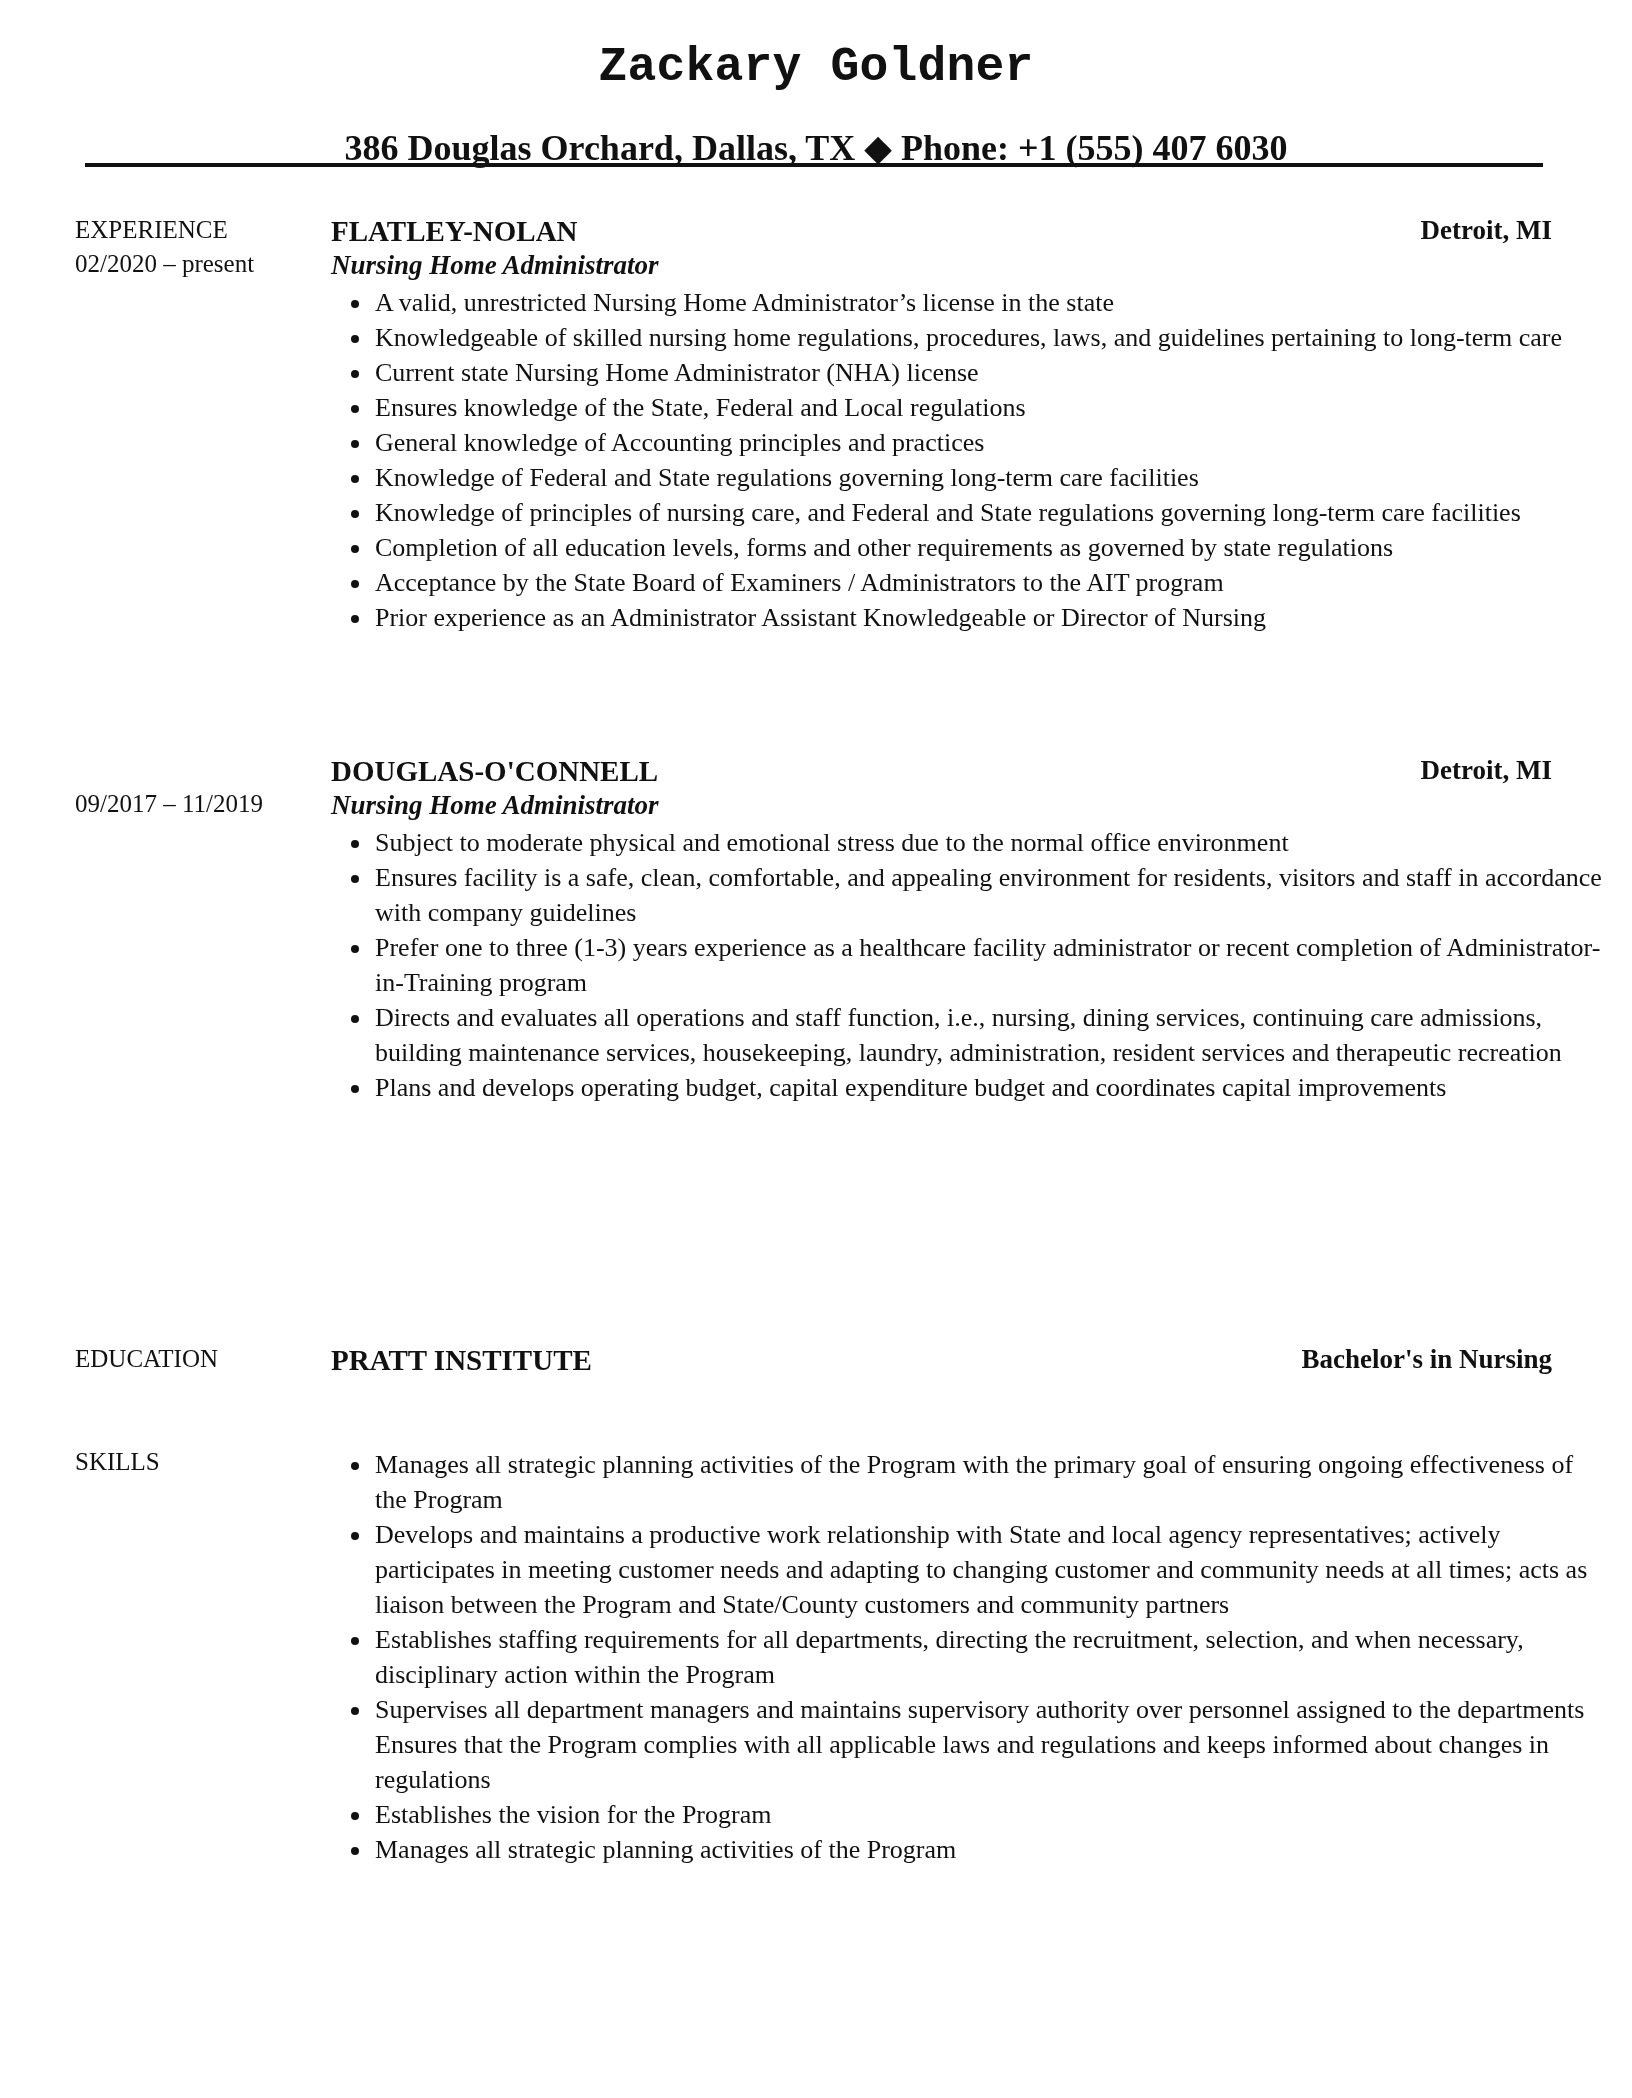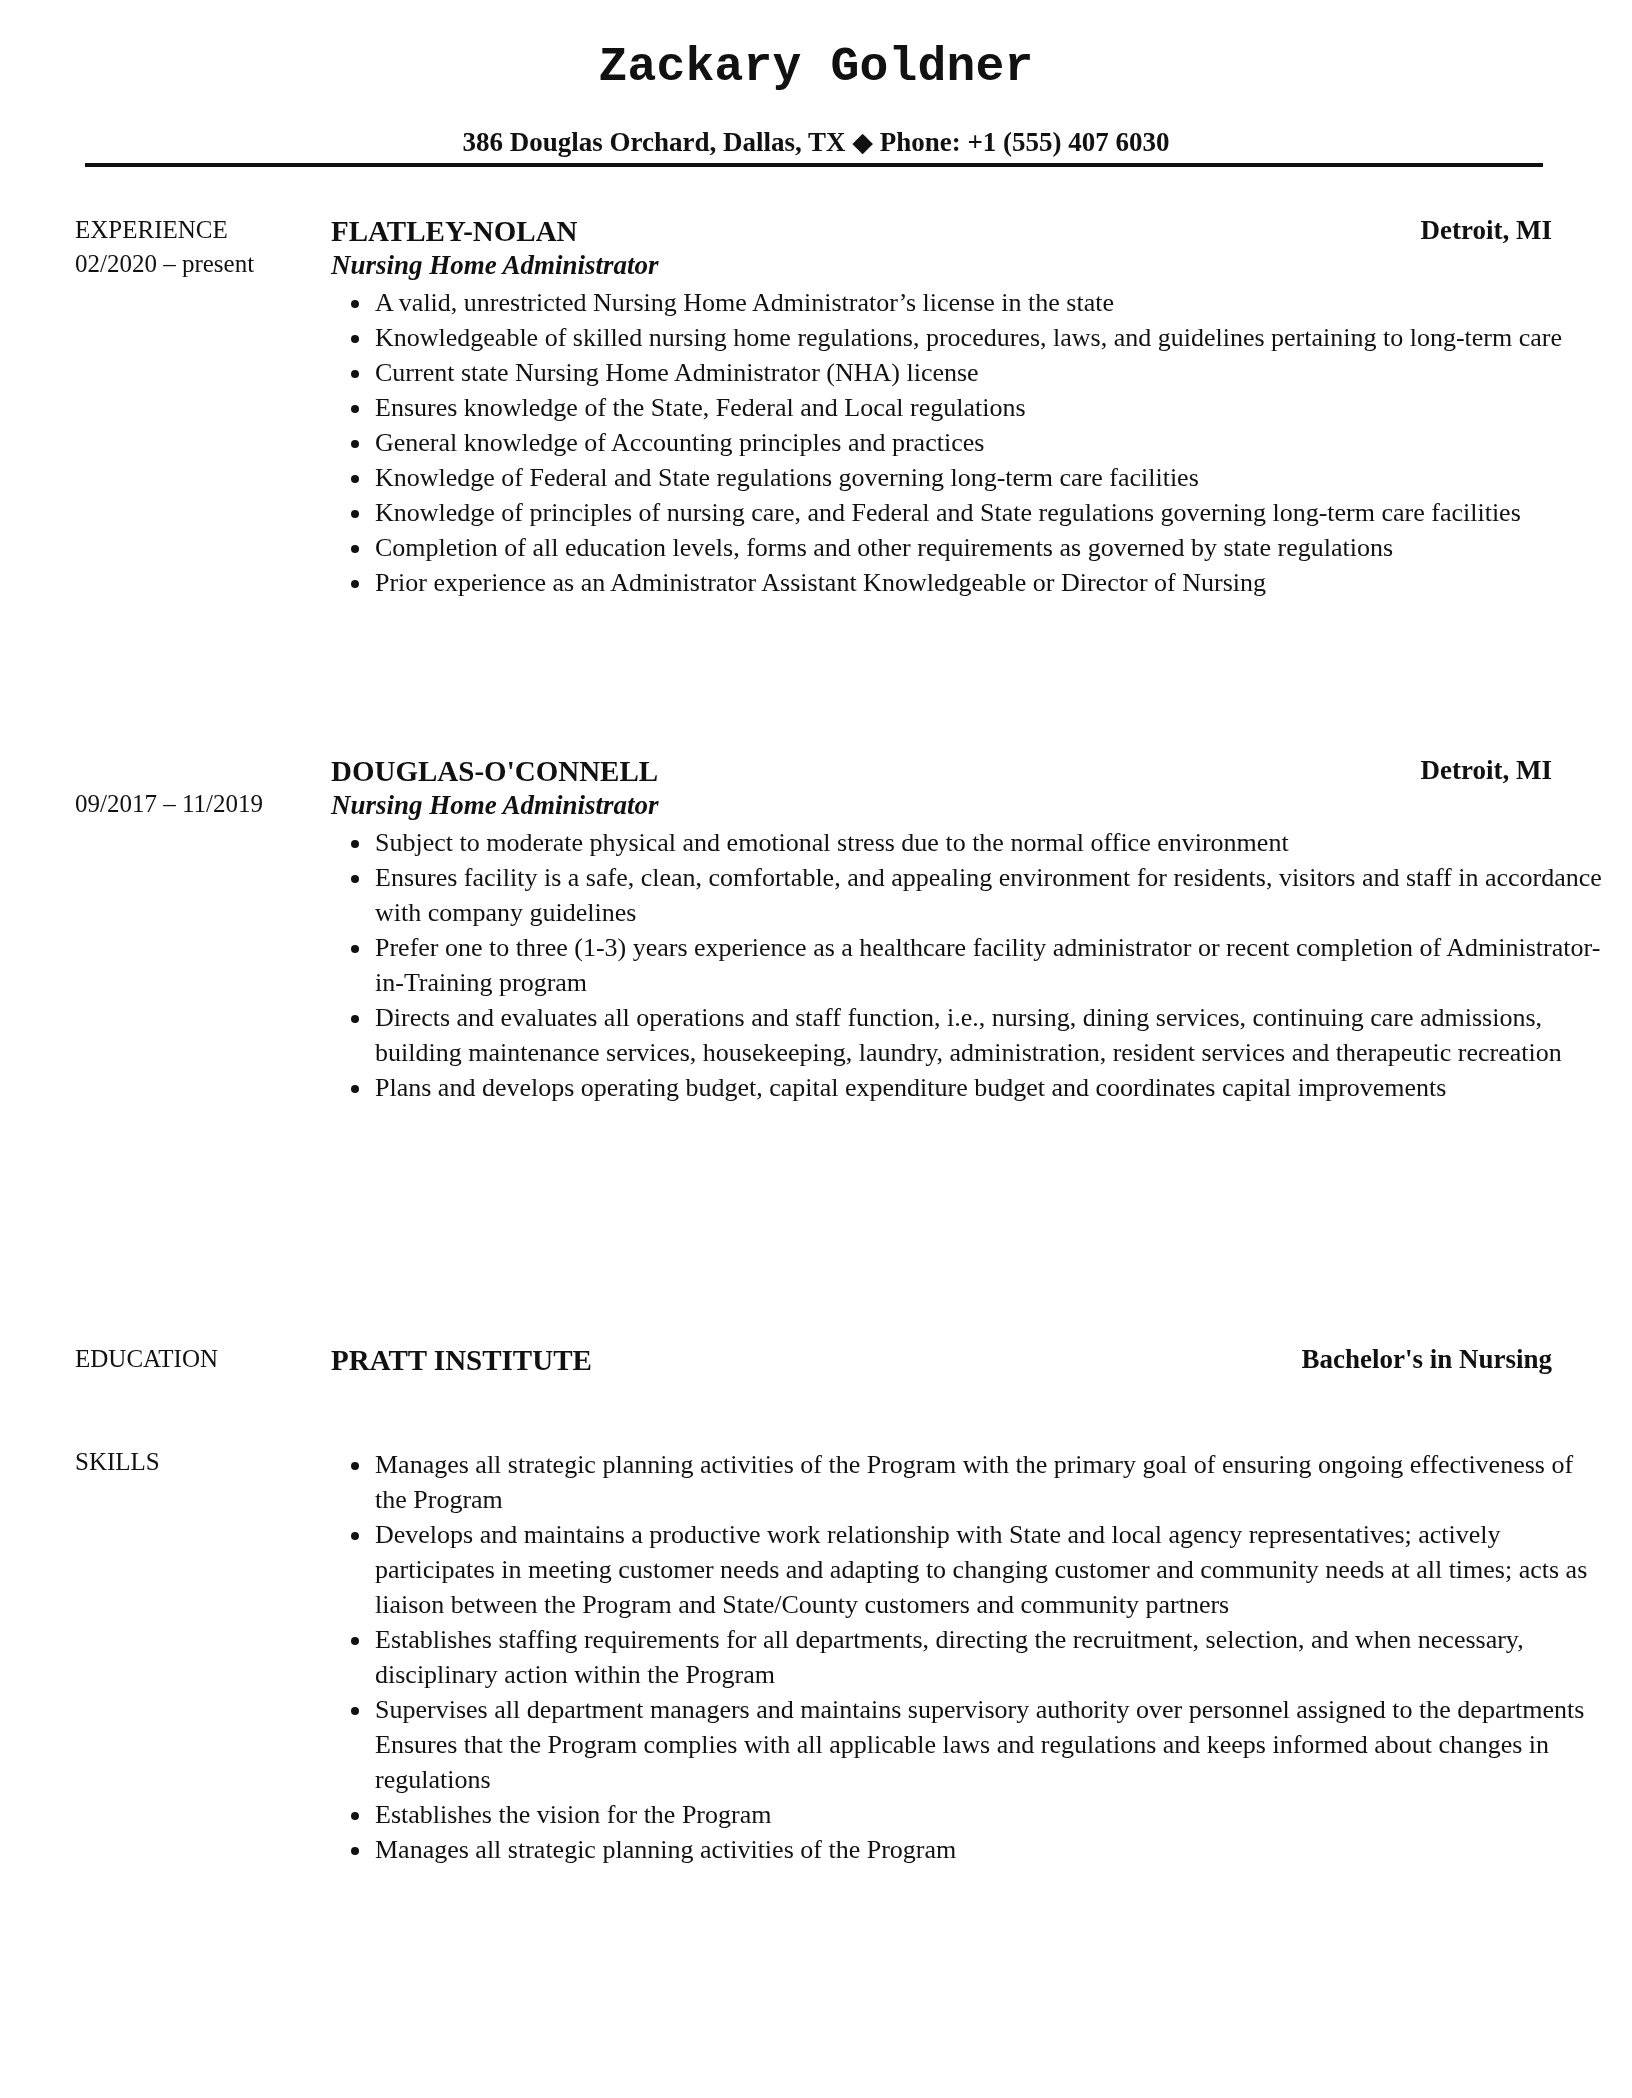--- a/index.html
+++ b/index.html
@@ -6,21 +6,21 @@
   body {
     width: 1632px; height: 2098px; position: relative; overflow: hidden;
     font-family: "Liberation Serif", "DejaVu Serif", serif; color: #111;
   }
   .name {
     position: absolute; top: 40px; left: 0; width: 1632px; text-align: center;
     font-size: 48px; font-weight: bold; letter-spacing: 0.2px; font-family: Liberation Mono, monospace;
   }
   .contact {
     position: absolute; top: 126px; left: 0; width: 1632px; text-align: center;
-    font-size: 27px; font-weight: bold;
+    font-size: 36px; font-weight: bold;
   }
   .rule {
     position: absolute; top: 163px; left: 85px; width: 1458px; height: 4px; background: #111;
   }
   .section-label {
     position: absolute; left: 75px; font-size: 25px; font-weight: normal;
   }
   .date {
     position: absolute; left: 75px; font-size: 25px; font-family: Liberation Serif, serif;
   }
@@ -58,20 +58,21 @@
 <div class="title" style="top:250px">Nursing Home Administrator</div>
 <ul class="bullets" style="top:285px">
   <li>A valid, unrestricted Nursing Home Administrator’s license in the state</li>
   <li>Knowledgeable of skilled nursing home regulations, procedures, laws, and guidelines pertaining to long-term care</li>
   <li>Current state Nursing Home Administrator (NHA) license</li>
   <li>Ensures knowledge of the State, Federal and Local regulations</li>
   <li>General knowledge of Accounting principles and practices</li>
   <li>Knowledge of Federal and State regulations governing long-term care facilities</li>
   <li>Knowledge of principles of nursing care, and Federal and State regulations governing long-term care facilities</li>
   <li>Completion of all education levels, forms and other requirements as governed by state regulations</li>
+  <li>Acceptance by the State Board of Examiners / Administrators to the AIT program</li>
   <li>Prior experience as an Administrator Assistant Knowledgeable or Director of Nursing</li>
 </ul>
 
 <div class="company" style="top:755px">DOUGLAS-O'CONNELL</div>
 <div class="location" style="top:755px">Detroit, MI</div>
 <div class="date" style="top:790px">09/2017 – 11/2019</div>
 <div class="title" style="top:790px">Nursing Home Administrator</div>
 <ul class="bullets" style="top:825px">
   <li>Subject to moderate physical and emotional stress due to the normal office environment</li>
   <li>Ensures facility is a safe, clean, comfortable, and appealing environment for residents, visitors and staff in accordance with company guidelines</li>

